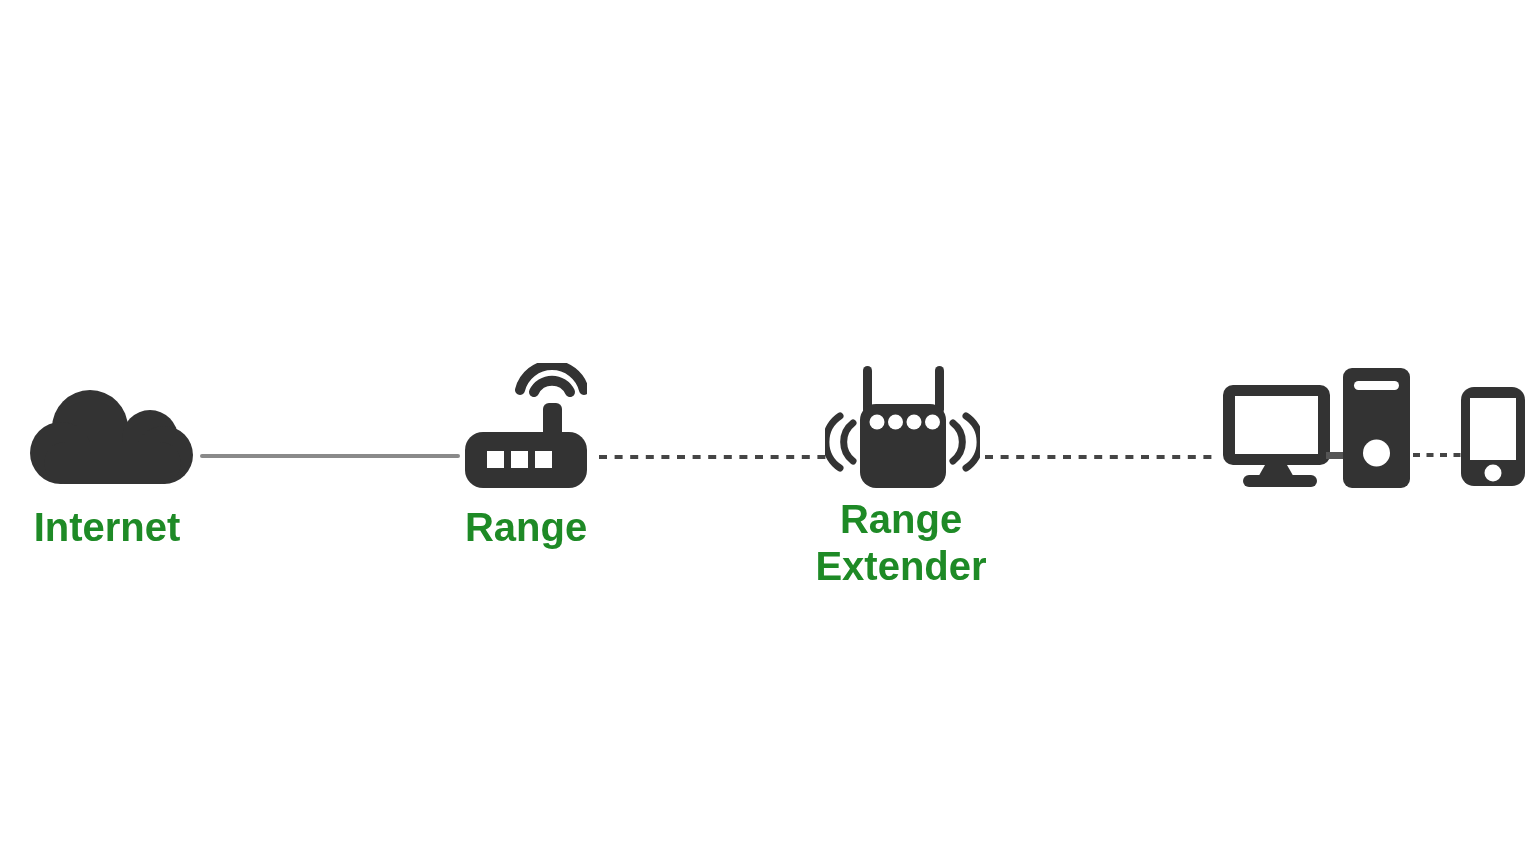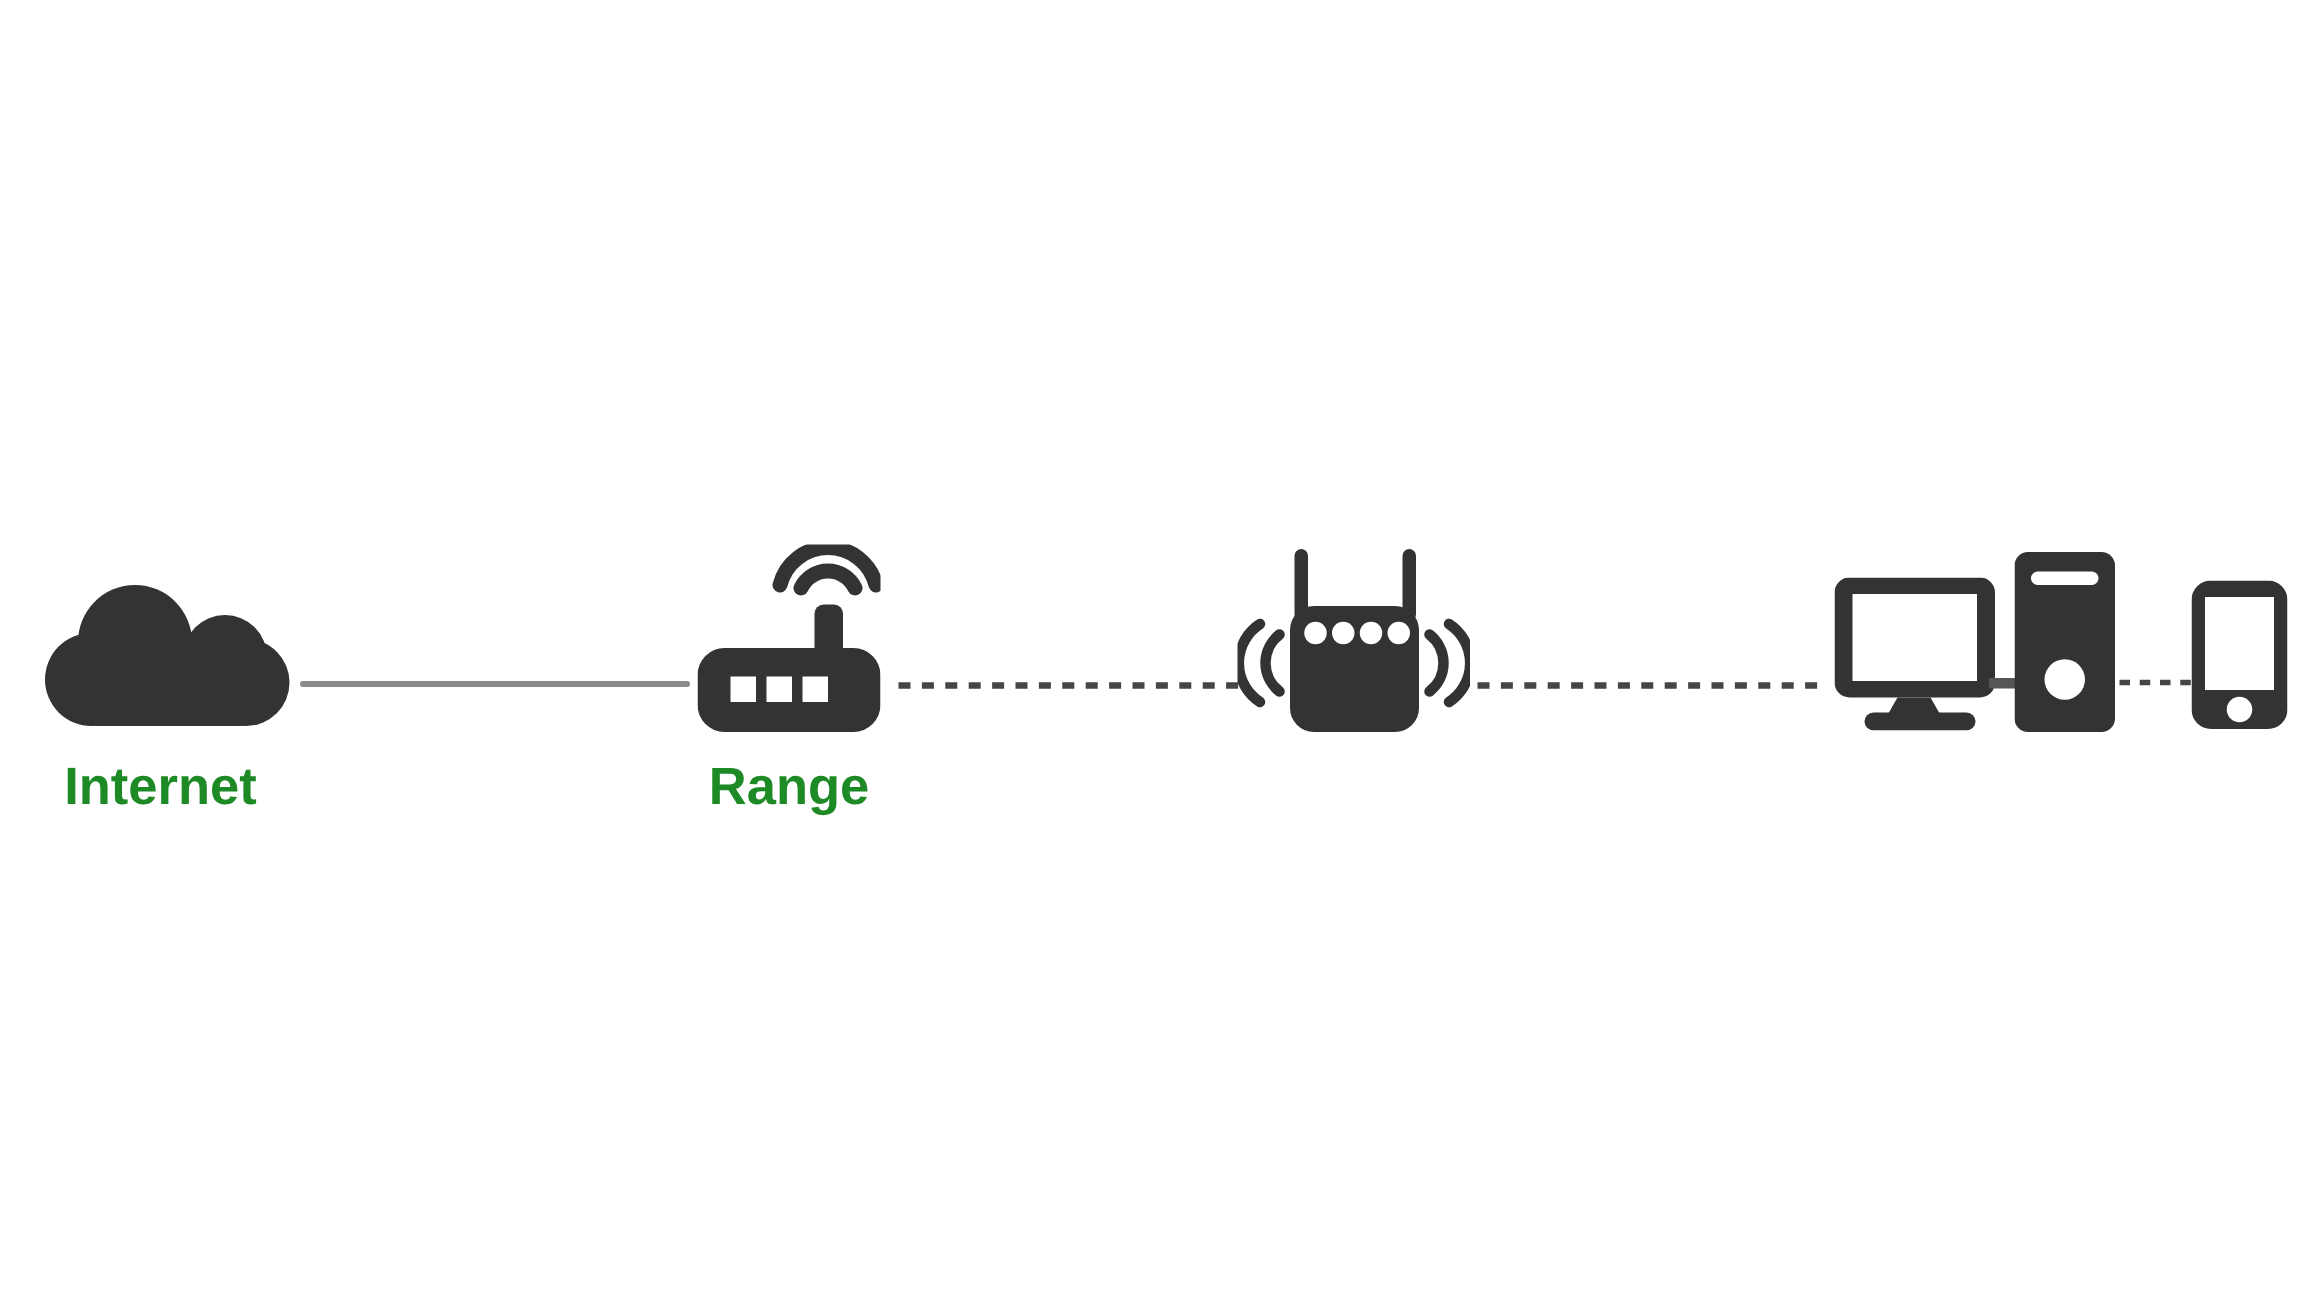--- a/index.html
+++ b/index.html
@@ -14,21 +14,21 @@
   body{background:var(--c-background);font-family:"Liberation Sans",sans-serif;}
   .canvas{position:relative;width:1536px;height:864px;background:var(--c-background);overflow:hidden;}
   .abs{position:absolute;}
   .icon{color:var(--c-icon);line-height:0;}
   .icon svg{display:block;}
   .node-label{
     position:absolute;
     width:200px;
     text-align:center;
     font-weight:700;
-    font-size:35px;
+    font-size:40px;
     line-height:1.18;
     color:var(--c-label);
     letter-spacing:0px;
   }
   .solid-line{
     position:absolute;
     height:4px;
     background:var(--c-solid-line);
     border-radius:2px;
   }
@@ -84,20 +84,21 @@
       <circle cx="52" cy="59" r="7.5" fill="#ffffff"></circle>
       <circle cx="70.5" cy="59" r="7.5" fill="#ffffff"></circle>
       <circle cx="89" cy="59" r="7.5" fill="#ffffff"></circle>
       <circle cx="107.5" cy="59" r="7.5" fill="#ffffff"></circle>
       <path d="M 28 60 A 24 24 0 0 0 28 98" fill="none" stroke="currentColor" stroke-width="7" stroke-linecap="round"></path>
       <path d="M 15 53 A 31 31 0 0 0 15 105" fill="none" stroke="currentColor" stroke-width="7" stroke-linecap="round"></path>
       <path d="M 128 60 A 24 24 0 0 1 128 98" fill="none" stroke="currentColor" stroke-width="7" stroke-linecap="round"></path>
       <path d="M 141 53 A 31 31 0 0 1 141 105" fill="none" stroke="currentColor" stroke-width="7" stroke-linecap="round"></path>
     </svg>
   </div>
+  <div class="node-label" style="left:801px;top:496px;">Range Extender</div>
 
   <div class="abs dash" style="left:983px;top:454px;">
     <svg width="232" height="6" viewBox="0 0 232 6">
       <line x1="2" y1="3" x2="230" y2="3" stroke="currentColor" stroke-width="4.2" stroke-dasharray="8 7.6"></line>
     </svg>
   </div>
 
   <div class="abs" style="left:1223px;top:368px;width:302px;height:120px;">
 
     <div class="abs icon" style="left:0px;top:17px;">

